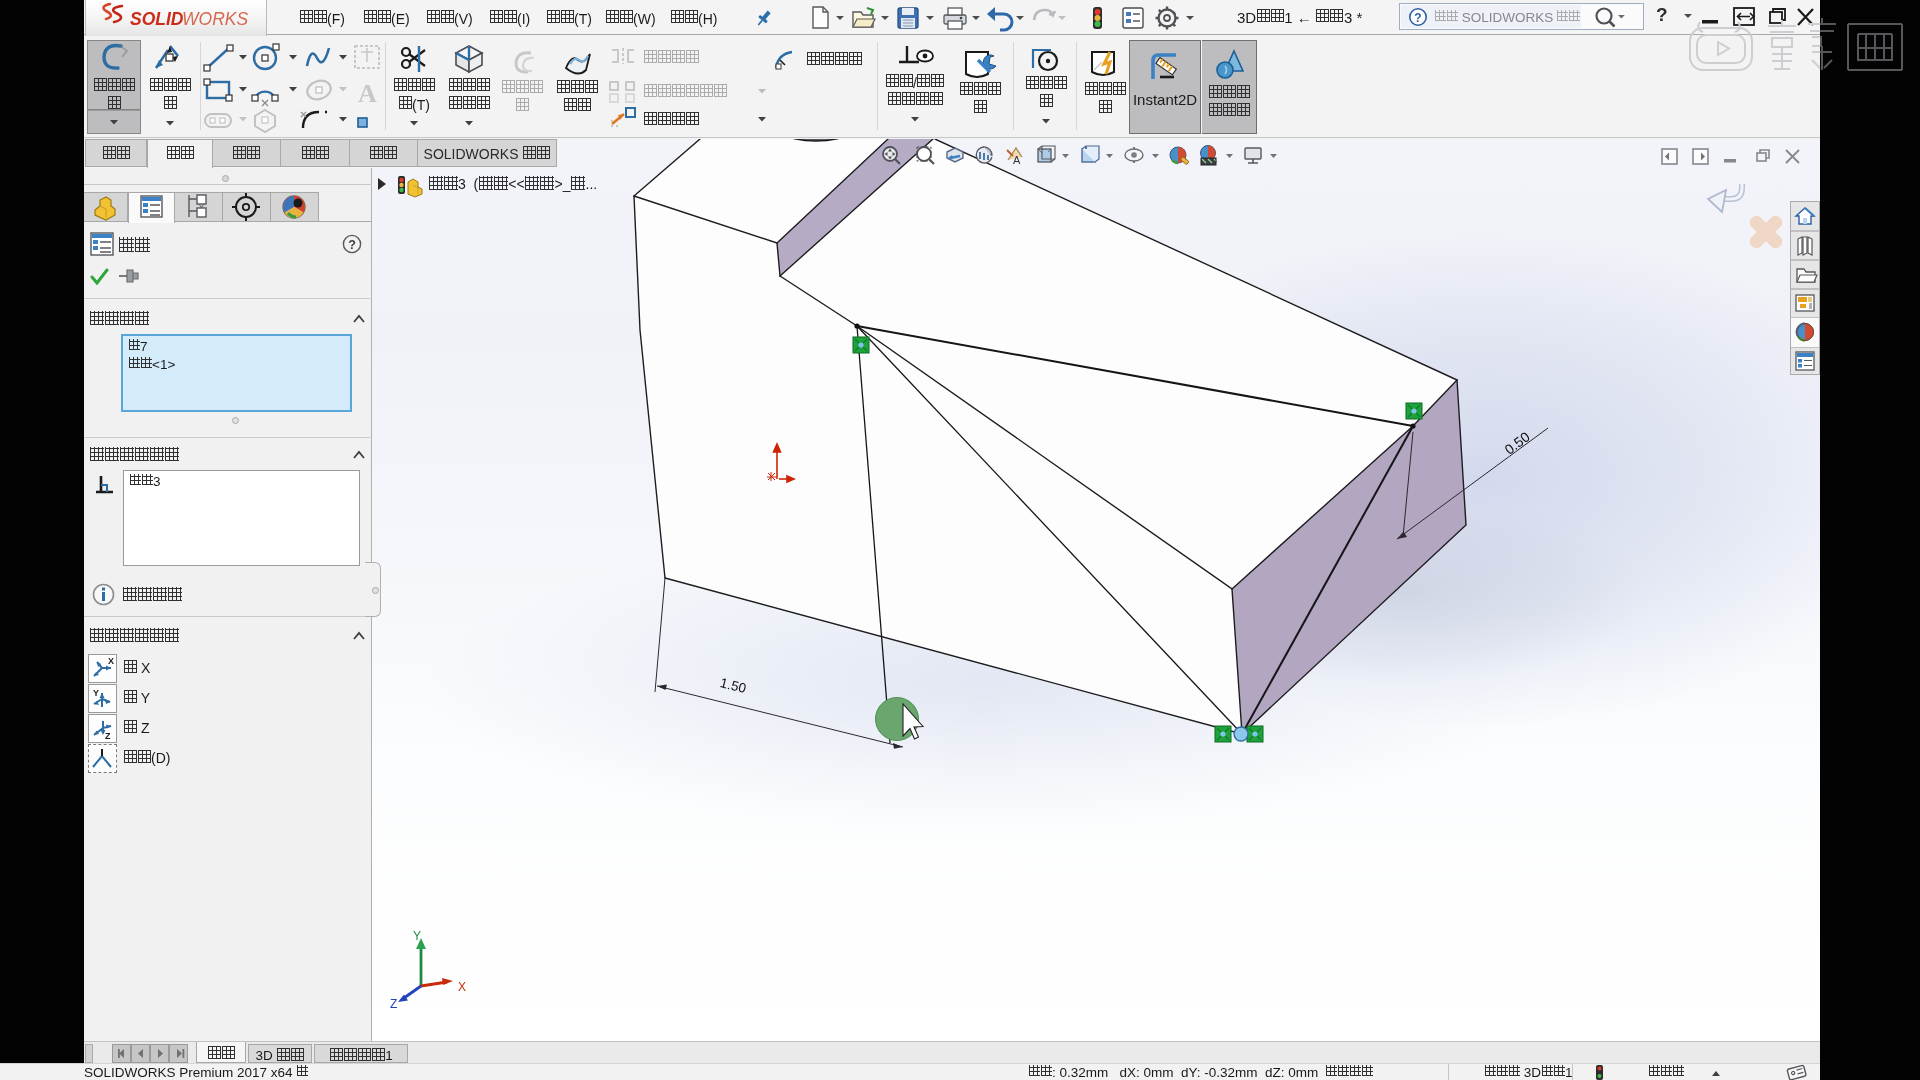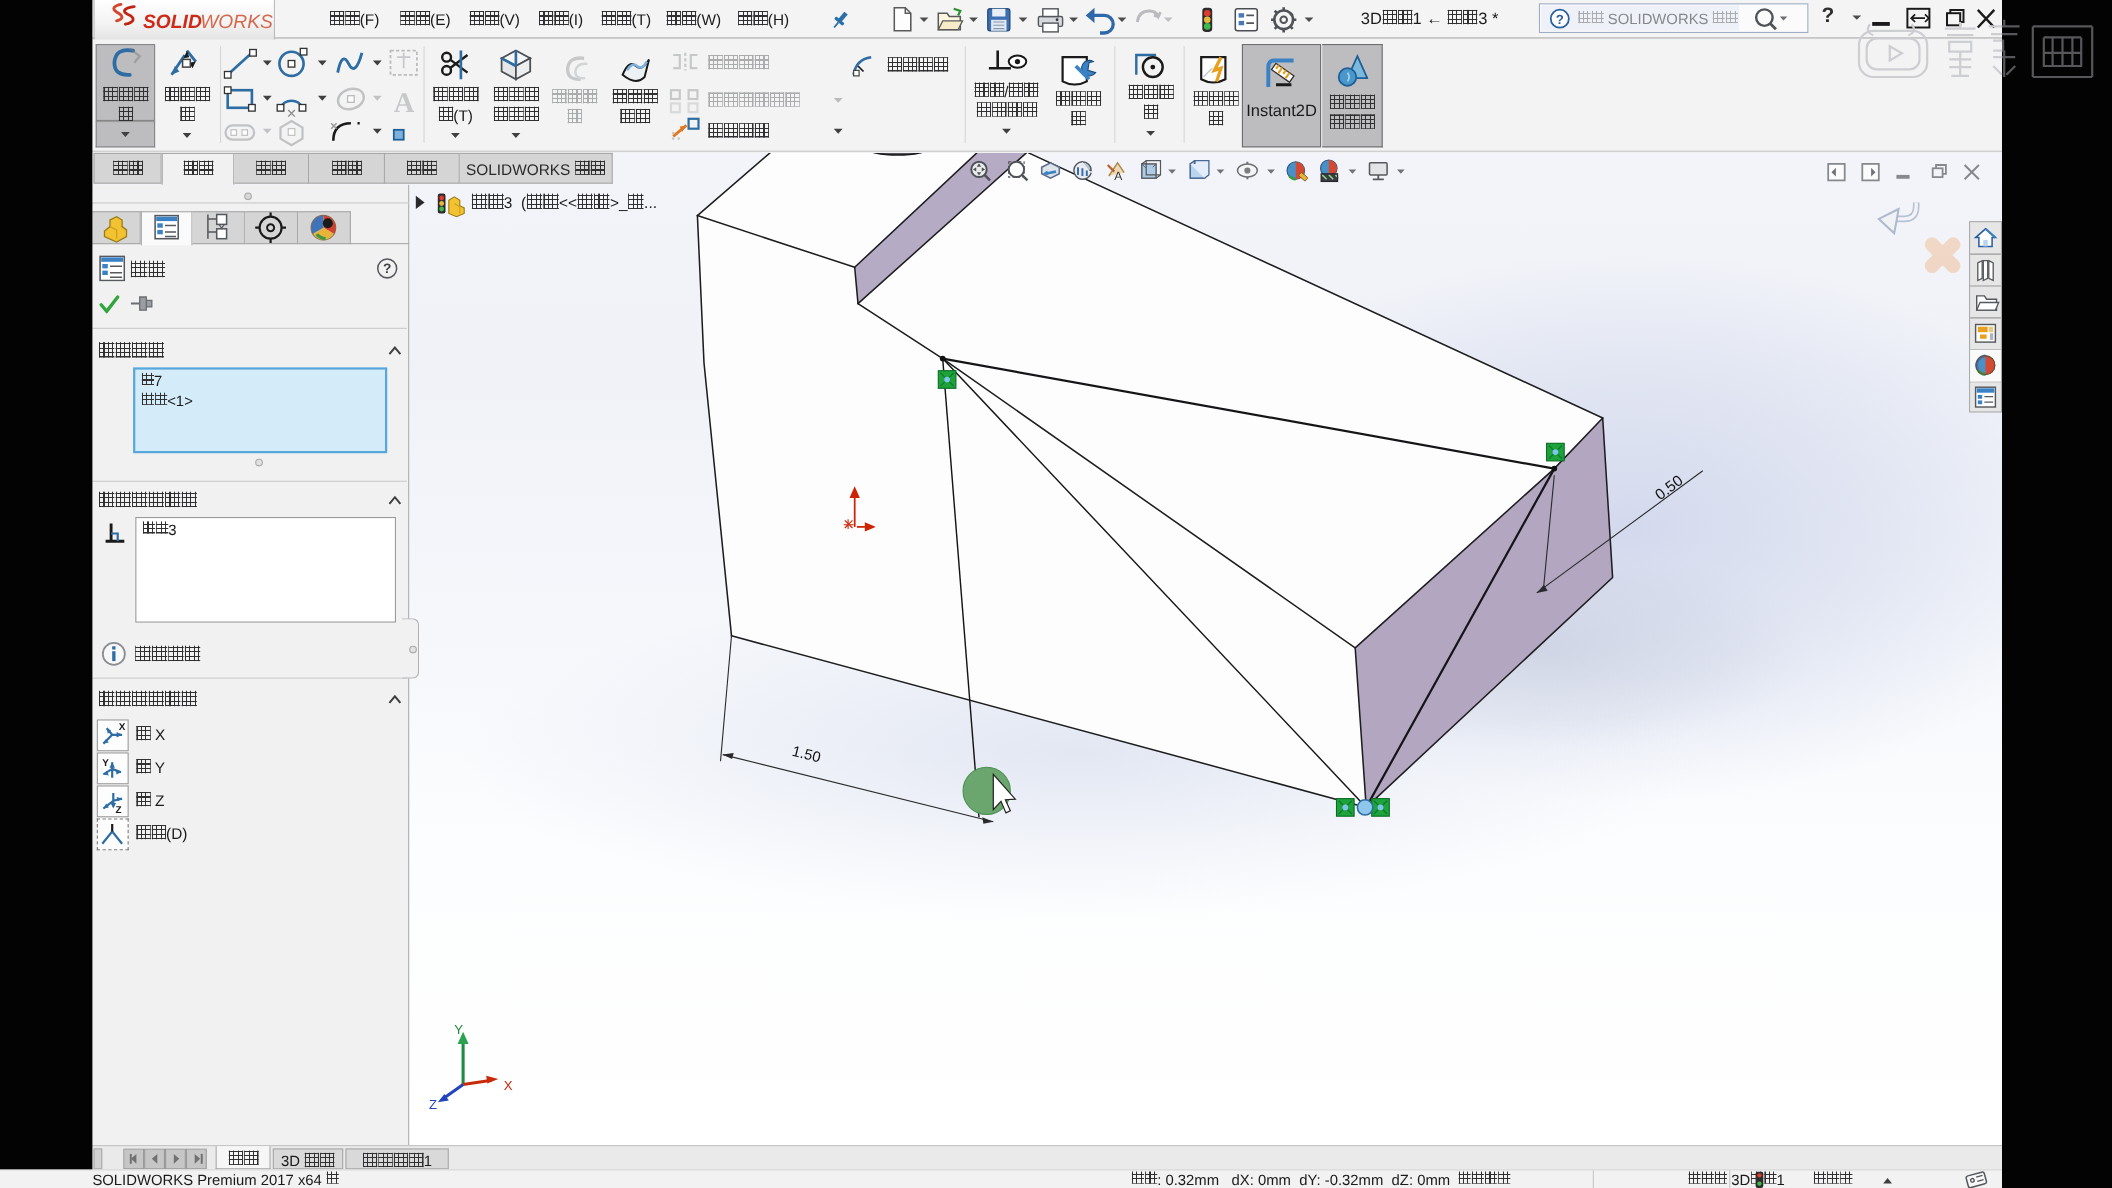--- a/index.html
+++ b/index.html
@@ -294,21 +294,21 @@
         <rect x="2" y="2" width="16" height="4" fill="#3b82c4"></rect>
         <rect x="3" y="8" width="4" height="3.5" fill="#3b82c4"></rect>
         <rect x="3" y="13" width="4" height="3.5" fill="#3b82c4"></rect>
         <path d="M9,9.5 h8 M9,14.5 h8" stroke="#55585c" stroke-width="1.2"></path>
       </g>
  </svg>
 </div>
 
 <div class="abs" id="titlebar" style="left:0;top:0;width:1920px;height:35px;background:#f4f4f5;border-bottom:1px solid #a9a9aa;">
 
- <div class="abs" style="left:85px;top:0;width:165px;height:38px;background:linear-gradient(180deg,#ffffff 0%,#f2f2f2 60%,#e3e3e4 100%);border:1px solid #bcbcbd;border-top:none;">
+ <div class="abs" style="left:85px;top:0;width:182px;height:38px;background:linear-gradient(180deg,#ffffff 0%,#f2f2f2 60%,#e3e3e4 100%);border:1px solid #bcbcbd;border-top:none;">
   <svg width="180" height="36" viewBox="0 0 180 36">
    <g fill="none" stroke="#cf2e1d" stroke-width="2.6" stroke-linecap="round">
     <path d="M24,4 C18,5 15,8 20,11 C26,14 27,17 20,19" stroke="#d8452f"></path>
     <path d="M36,6 C28,7 24,10 30,13 C37,16 37,20 28,22" stroke="#c22413"></path>
    </g>
    <text x="44" y="25" font-family="Liberation Sans,sans-serif" font-size="17.5" font-weight="bold" font-style="italic" fill="#ce2a18">SOLID</text>
    <text x="96" y="25" font-family="Liberation Sans,sans-serif" font-size="17.5" font-style="italic" fill="#d4694f">WORKS</text>
   </svg>
  </div>
 
@@ -842,21 +842,21 @@
  </svg>
  <div class="abs" style="left:196px;top:0;width:50px;height:21px;background:#f6f6f7;border:1px solid #a8a8a9;border-top:none;text-align:center;padding-top:4px;"><span class="z z14" style="width:13px;height:13px"></span><span class="z z14" style="width:13px;height:13px"></span></div>
  <div class="abs" style="left:248px;top:2px;width:64px;height:19px;background:#d9d9da;border:1px solid #a8a8a9;text-align:center;padding-top:3px;font-size:13.5px;color:#1a1a1a;">3D <span class="z z14" style="width:13px;height:13px"></span><span class="z z14" style="width:13px;height:13px"></span></div>
  <div class="abs" style="left:314px;top:2px;width:94px;height:19px;background:#d9d9da;border:1px solid #a8a8a9;text-align:center;padding-top:3px;font-size:13.5px;color:#1a1a1a;"><span class="z z14" style="width:13px;height:13px"></span><span class="z z14" style="width:13px;height:13px"></span><span class="z z14" style="width:13px;height:13px"></span><span class="z z14" style="width:13px;height:13px"></span>1</div>
 </div>
 
 <div class="abs" id="statusbar" style="left:0;top:1063px;width:1820px;height:17px;background:#f2f2f3;border-top:1px solid #d5d5d6;font-size:13.5px;color:#1a1a1a;">
  <div class="abs" style="left:84px;top:1px;">SOLIDWORKS Premium 2017 x64 <span class="z z12"></span></div>
  <div class="abs" style="left:1028px;top:1px;"><span class="z z12"></span><span class="z z12"></span>: 0.32mm&nbsp;&nbsp;&nbsp;dX: 0mm&nbsp;&nbsp;dY: -0.32mm&nbsp;&nbsp;dZ: 0mm&nbsp;&nbsp;<span class="z z12"></span><span class="z z12"></span><span class="z z12"></span><span class="z z12"></span></div>
  <div class="abs" style="left:1448px;top:0px;width:1px;height:17px;background:#c6c6c7;"></div>
- <div class="abs" style="left:1534px;top:1px;"><span class="z z12"></span><span class="z z12"></span><span class="z z12"></span> 3D<span class="z z12"></span><span class="z z12"></span>1</div>
+ <div class="abs" style="left:1484px;top:1px;"><span class="z z12"></span><span class="z z12"></span><span class="z z12"></span> 3D<span class="z z12"></span><span class="z z12"></span>1</div>
  <div class="abs" style="left:1572px;top:0px;width:1px;height:17px;background:#c6c6c7;"></div>
  <svg class="abs" style="left:1595px;top:1px" width="9" height="15" viewBox="0 0 9 15">
       <rect x="1" y="0" width="7" height="15" rx="2" fill="#2c2c2c"></rect>
       <circle cx="4.5" cy="3.5" r="2" fill="#e03a2a"></circle>
       <circle cx="4.5" cy="11" r="2" fill="#3dbb48"></circle>
     </svg>
  <div class="abs" style="left:1648px;top:1px;"><span class="z z12"></span><span class="z z12"></span><span class="z z12"></span></div>
  <svg class="abs" style="left:1710px;top:5px" width="12" height="9">
       <path d="M2,7 l4,-5 4,5 z" fill="#3f3f40"></path>
     </svg>

